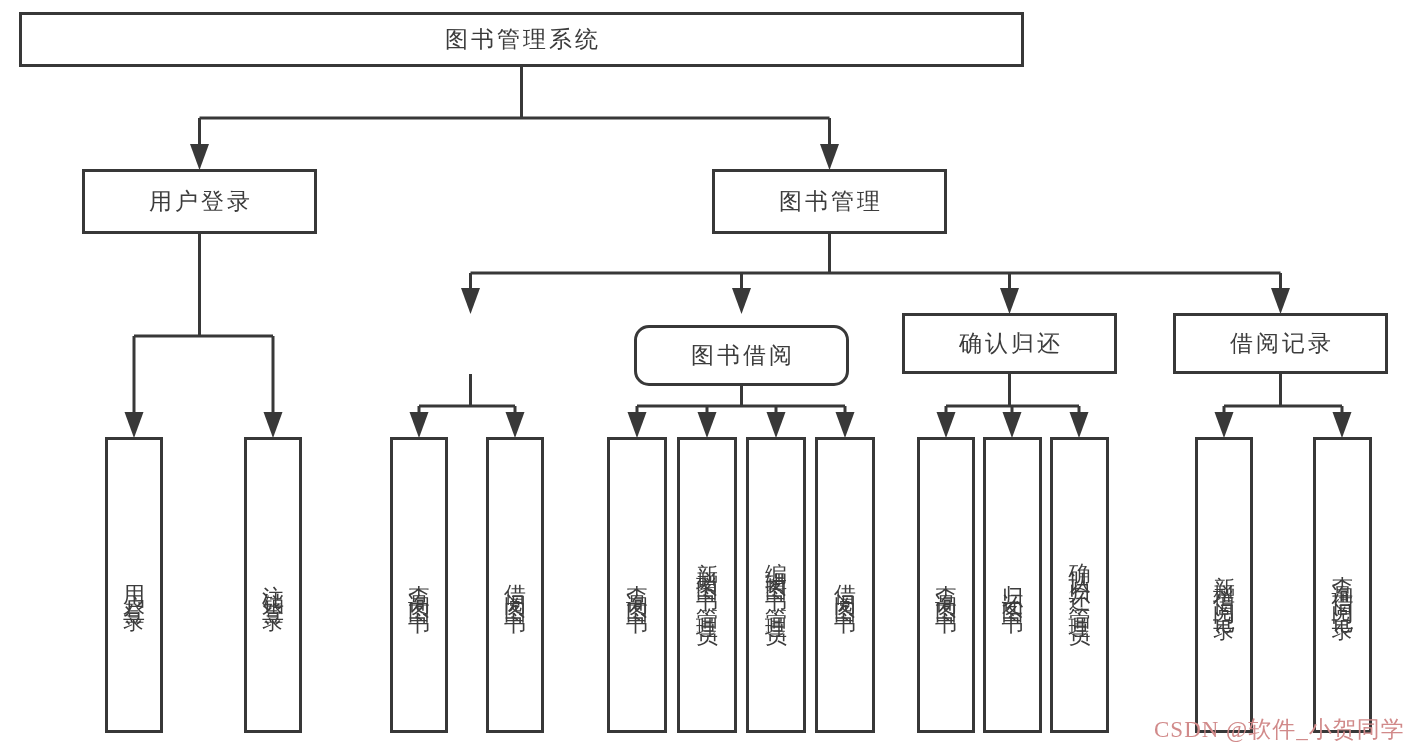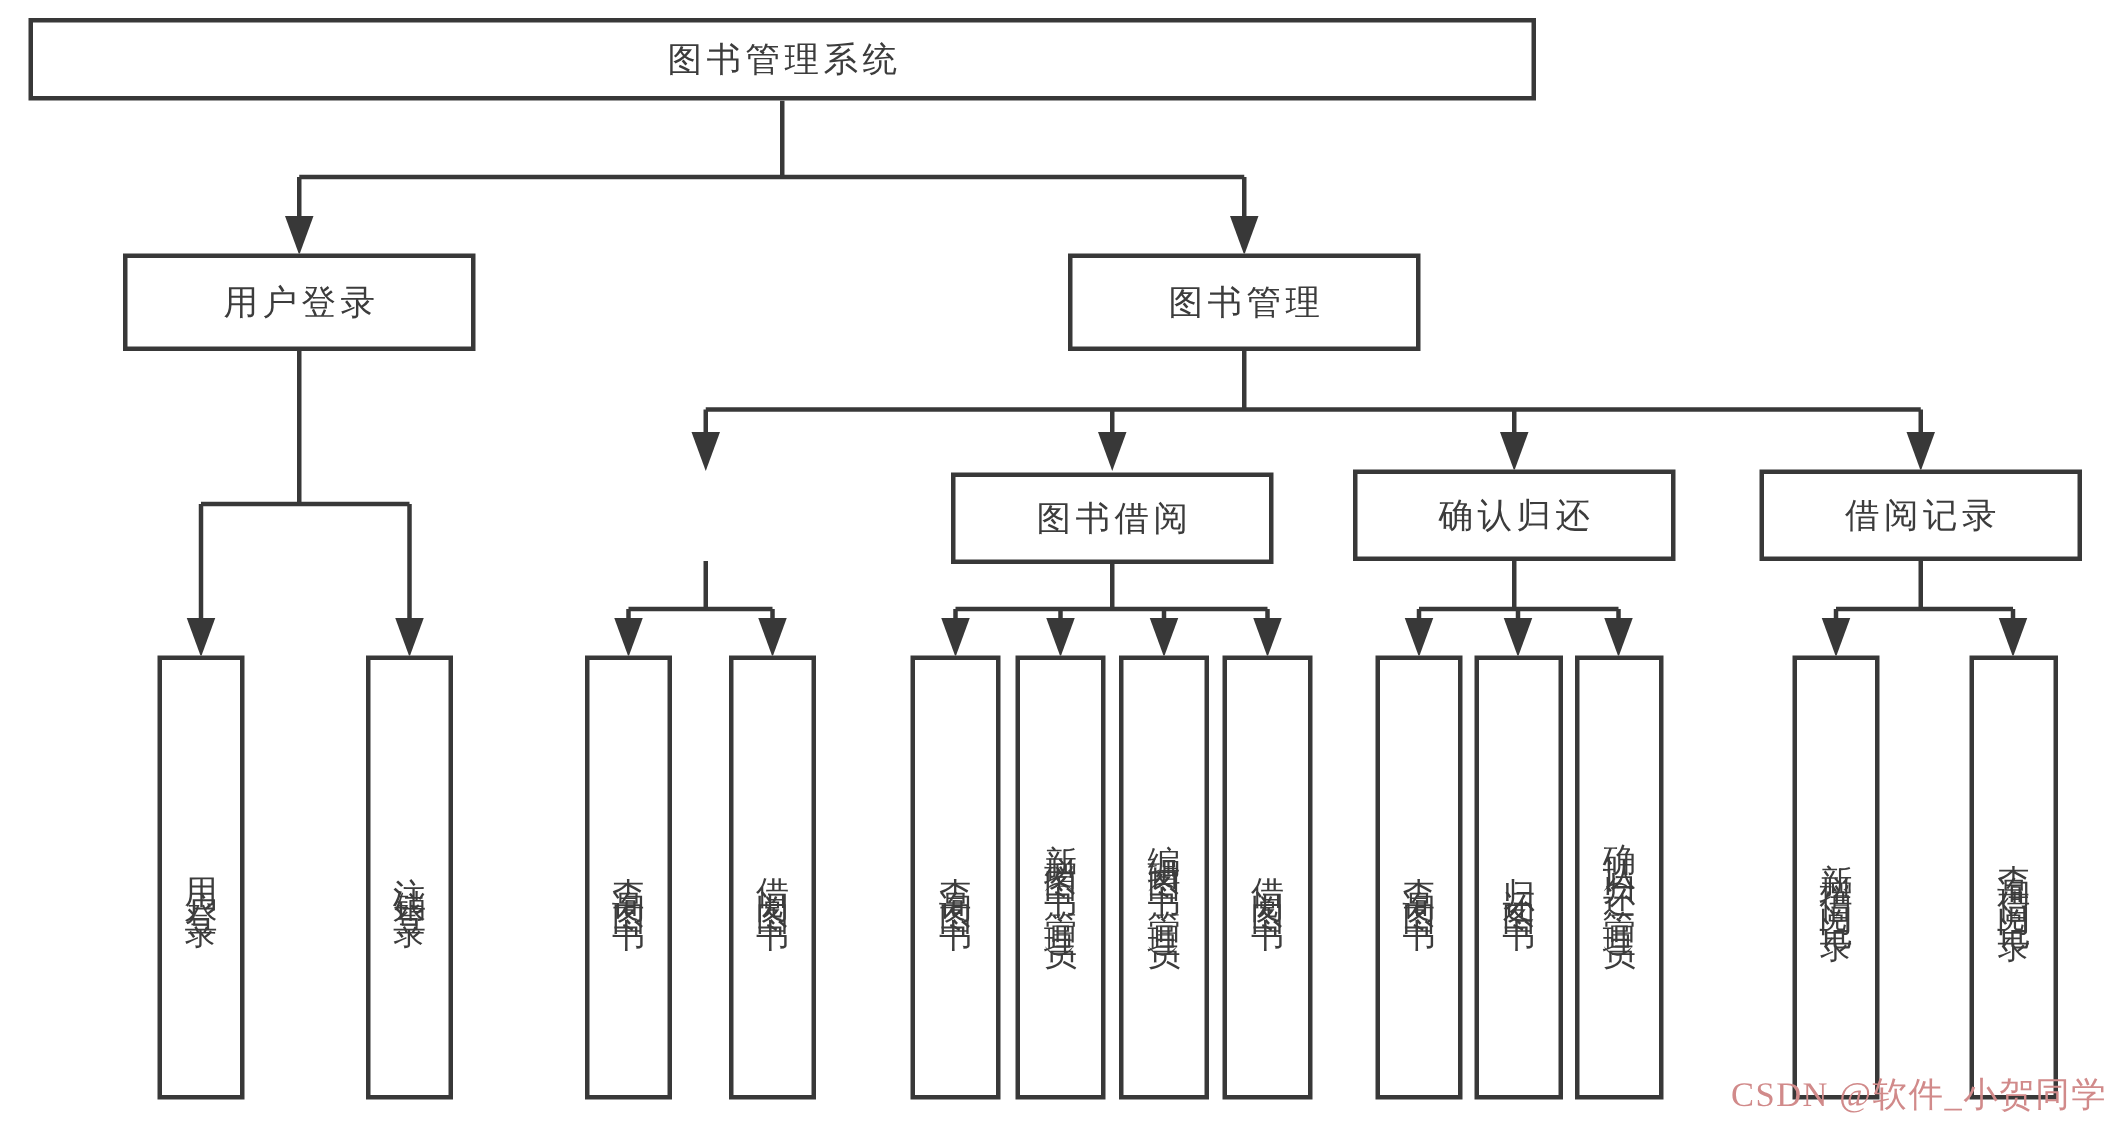--- a/index.html
+++ b/index.html
@@ -128,21 +128,21 @@
     <span>图书管理系统</span>
   </div>
 
   <div class="node h" style="left:82px; top:169px; width:235px; height:65px;">
     <span>用户登录</span>
   </div>
   <div class="node h" style="left:712px; top:169px; width:235px; height:65px;">
     <span>图书管理</span>
   </div>
 
-  <div class="node h" style="left:634px; top:315px; width:215px; height:61px;">
+  <div class="node h" style="left:634px; top:325px; width:215px; height:61px;border-radius:15px;">
     <span>图书借阅</span>
   </div>
   <div class="node h" style="left:902px; top:313px; width:215px; height:61px;">
     <span>确认归还</span>
   </div>
   <div class="node h" style="left:1173px; top:313px; width:215px; height:61px;">
     <span>借阅记录</span>
   </div>
 
   <div class="node v" style="left:105px; top:437px; width:58px; height:296px;">

